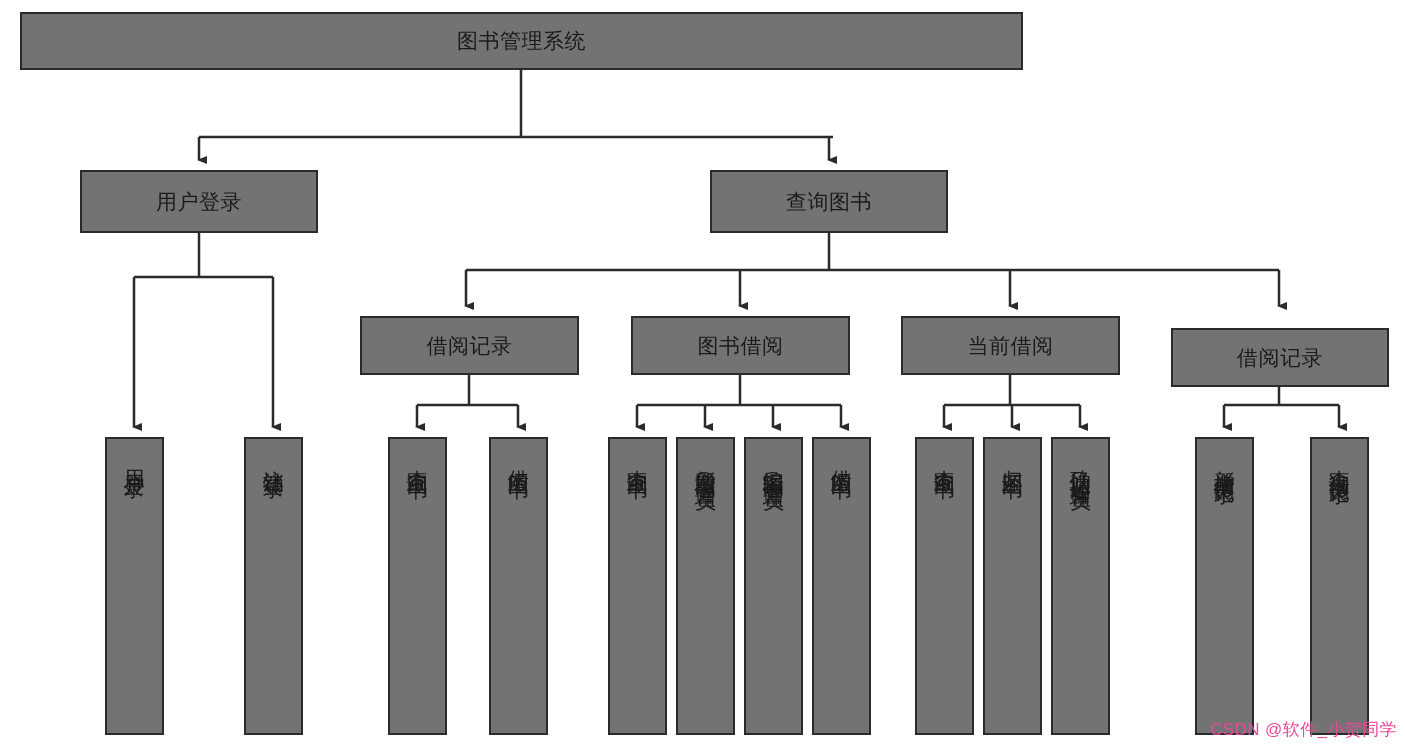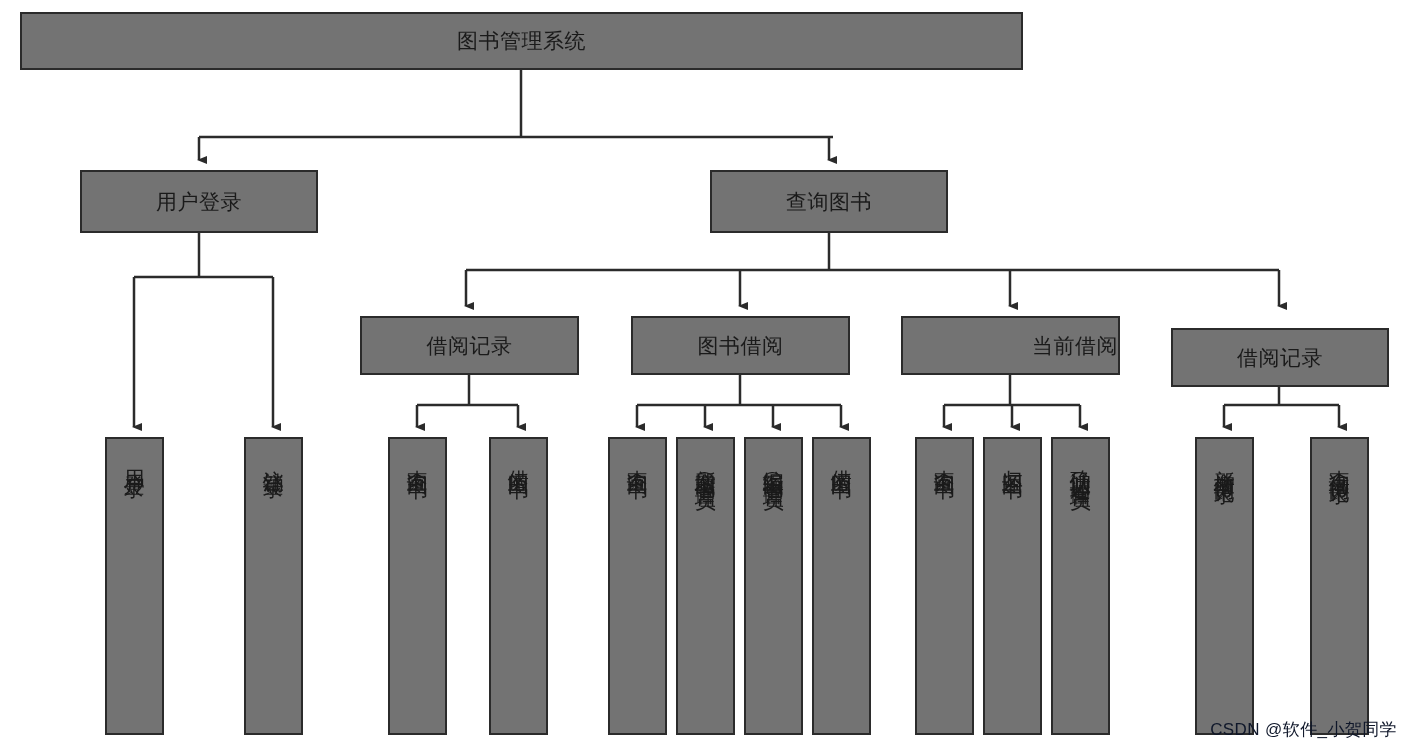--- a/index.html
+++ b/index.html
@@ -55,21 +55,21 @@
     font-size: 21px;
     line-height: 1.22;
     letter-spacing: 3px;
     white-space: nowrap;
   }
   .watermark {
     position: absolute;
     right: 8px;
     bottom: 6px;
     font-size: 17px;
-    color: #0f172a;
+    color: #ec4899;
     z-index: 3;
     white-space: nowrap;
     letter-spacing: 0.4px;
   }
 </style>
 </head>
 <body>
 
 <div id="canvas">
 
@@ -145,21 +145,21 @@
   <div class="node horiz" style="left:710px;top:170px;width:238px;height:63px;">
     <span class="label">查询图书</span>
   </div>
 
   <div class="node horiz" style="left:360px;top:316px;width:219px;height:59px;">
     <span class="label">借阅记录</span>
   </div>
   <div class="node horiz" style="left:631px;top:316px;width:219px;height:59px;">
     <span class="label">图书借阅</span>
   </div>
-  <div class="node horiz" style="left:901px;top:316px;width:219px;height:59px;justify-content:flex-end;">
+  <div class="node horiz" style="left:901px;top:316px;width:219px;height:59px;">
     <span class="label">当前借阅</span>
   </div>
   <div class="node horiz" style="left:1171px;top:328px;width:218px;height:59px;">
     <span class="label">借阅记录</span>
   </div>
 
   <div class="node vert" style="left:105px;top:437px;width:59px;height:298px;">
     <span class="label">用户登录</span>
   </div>
   <div class="node vert" style="left:244px;top:437px;width:59px;height:298px;">

